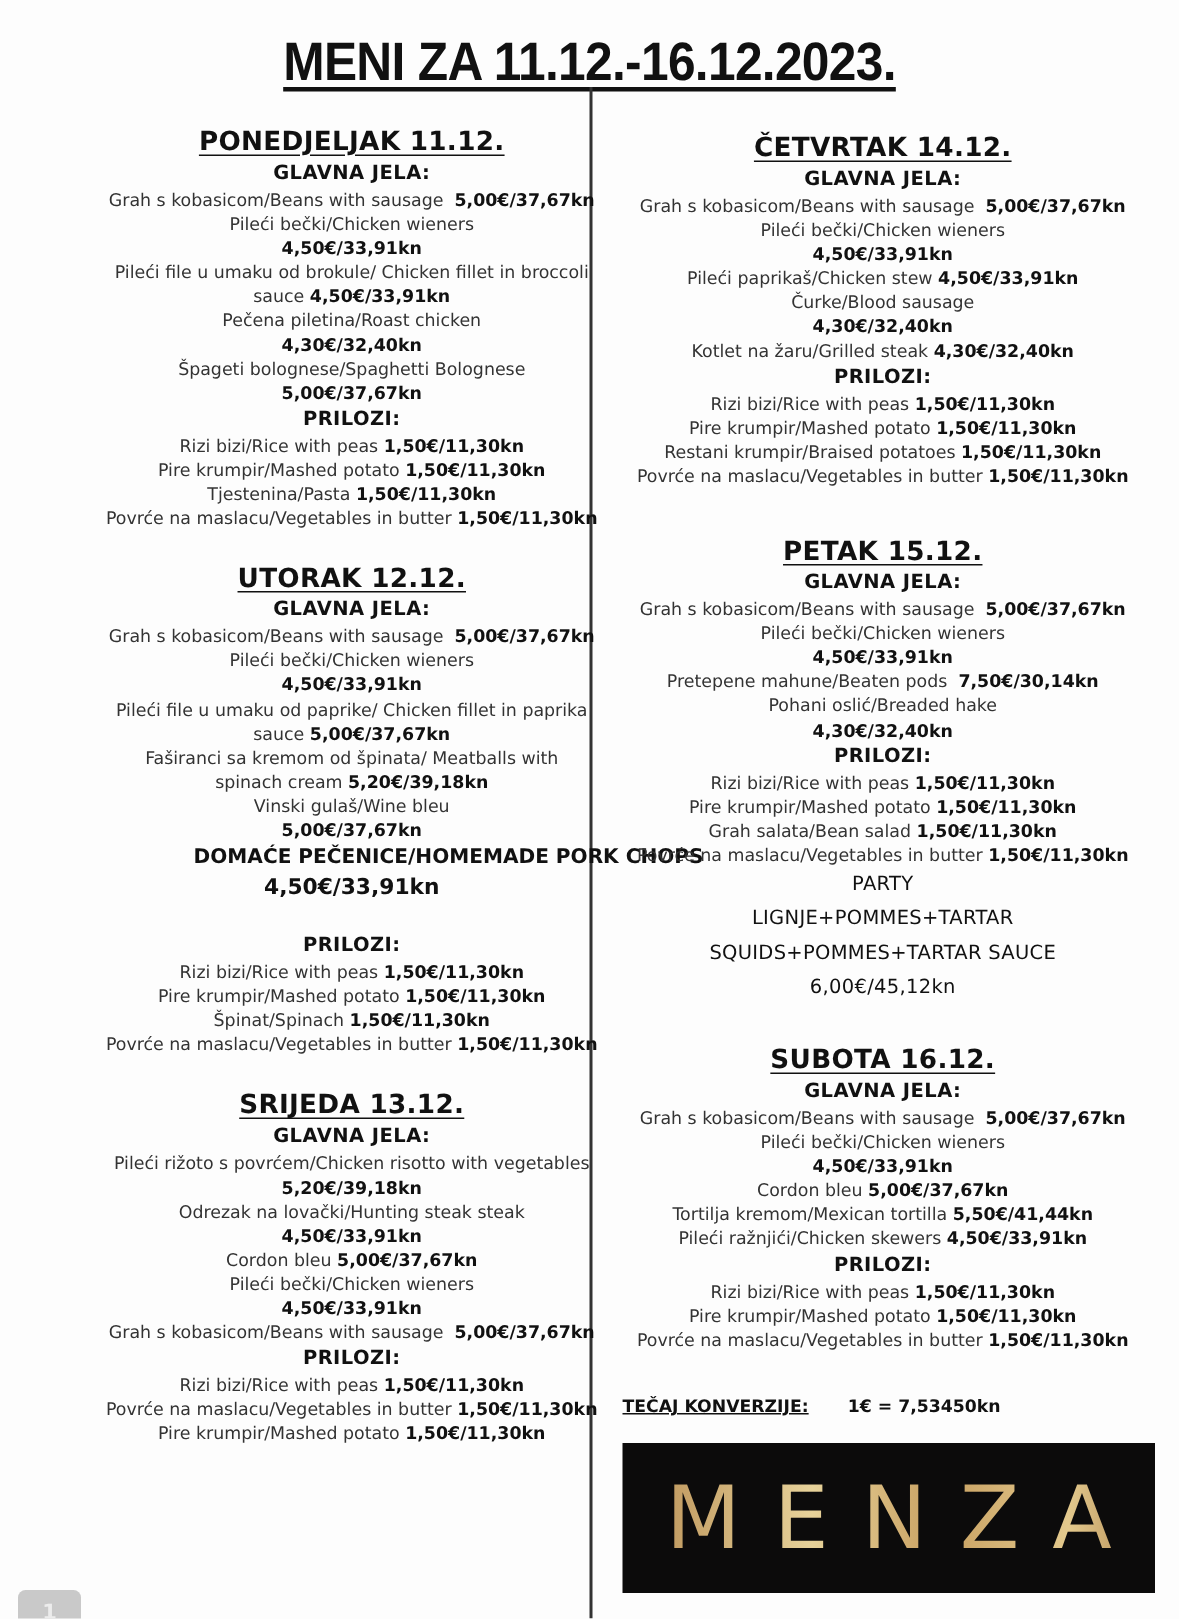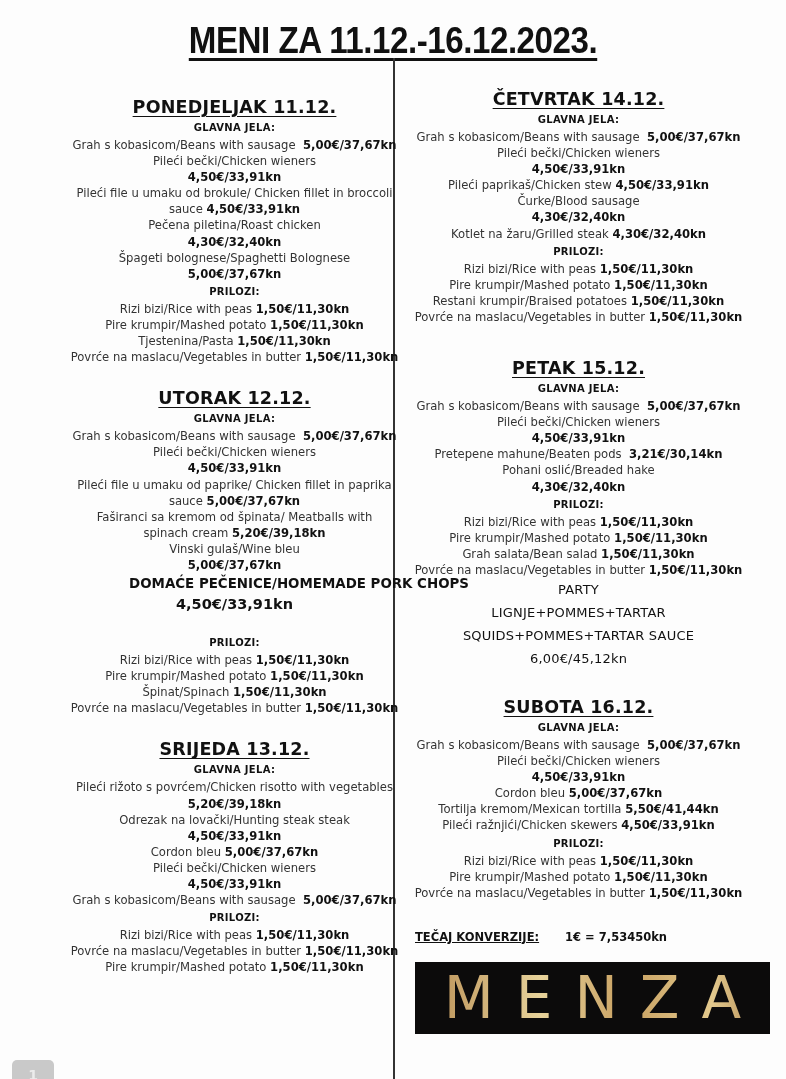--- a/index.html
+++ b/index.html
@@ -10,38 +10,38 @@
   }
   .title {
     position:absolute; left:0; top:20px; width:786px; text-align:center;
     font-family:"Liberation Sans", sans-serif; font-weight:bold;
     font-size:36px; letter-spacing:-0.5px; color:#111;
     transform:scaleX(0.92);
   }
   .title span { text-decoration:underline; text-decoration-thickness:3px; text-underline-offset:5px; }
   .divider { position:absolute; left:393px; top:58px; width:2px; height:1021px; background:#333; }
   .col { position:absolute; text-align:center; }
-  .col-left { left:0; top:96px; width:469px; }
-  .col-right { left:383px; top:88px; width:391px; }
+  .col-left { left:0; top:84px; width:469px; }
+  .col-right { left:393px; top:88px; width:391px; }
   .day-title {
     font-weight:bold; font-size:17.5px; color:#111; text-decoration:underline;
     text-underline-offset:3px; line-height:22px; letter-spacing:0.2px;
   }
-  .sec-title { font-weight:bold; font-size:10px; color:#111; line-height:19px; letter-spacing:0.3px; }
+  .sec-title { font-weight:bold; font-size:13px; color:#111; line-height:19px; letter-spacing:0.3px; }
   .line { font-size:11.6px; line-height:16.1px; color:#333; white-space:nowrap; }
   .line b, .price { font-weight:bold; color:#111; }
   .big { font-weight:bold; font-size:13.4px; line-height:21px; color:#111;text-align:right; }
   .big2 { font-weight:bold; font-size:14.5px; line-height:21px; color:#111; }
   .party { font-weight:normal; font-size:13px; line-height:23px; color:#111; letter-spacing:0.2px; }
   .gap { height:22px; }
   .gap-sm { height:18px; }
   .rate { position:absolute; left:415px; top:930px; font-size:11.5px; color:#111; font-weight:bold; }
   .rate .lbl { text-decoration:underline; margin-right:22px; }
   .logo {
-    position:absolute; left:415px; top:962px; width:355px; height:72px;
+    position:absolute; left:415px; top:962px; width:355px; height:100px;
     background:#0c0b0b; display:flex; align-items:center; justify-content:center;
   }
   .logo span {
     font-family:"DejaVu Sans", sans-serif; font-size:58px; letter-spacing:22px;
     padding-left:22px; color:#c9a868;
     background:linear-gradient(90deg,#b98f55,#e7d29a 35%,#c8a061 60%,#e3c98d 85%,#b48c55);
     -webkit-background-clip:text; background-clip:text; -webkit-text-fill-color:transparent;
     font-weight:normal;
   }
   .page-badge {
@@ -141,21 +141,21 @@
   </section>
 
   <div class="gap" style="height:32px"></div>
 
   <section>
     <div class="day-title">PETAK 15.12.</div>
     <div class="sec-title">GLAVNA JELA:</div>
     <div class="line"><span>Grah s kobasicom/Beans with sausage</span>&nbsp; <b>5,00€/37,67kn</b></div>
     <div class="line">Pileći bečki/Chicken wieners</div>
     <div class="line price">4,50€/33,91kn</div>
-    <div class="line"><span>Pretepene mahune/Beaten pods</span>&nbsp; <b>3,21€/30,14kn</b></div>
+    <div class="line"><span>Pretepene mahune/Beaten pods</span>&nbsp; <b>7,50€/30,14kn</b></div>
     <div class="line">Pohani oslić/Breaded hake</div>
     <div class="line price">4,30€/32,40kn</div>
     <div class="sec-title">PRILOZI:</div>
     <div class="line"><span>Rizi bizi/Rice with peas</span> <b>1,50€/11,30kn</b></div>
     <div class="line"><span>Pire krumpir/Mashed potato</span> <b>1,50€/11,30kn</b></div>
     <div class="line"><span>Grah salata/Bean salad</span> <b>1,50€/11,30kn</b></div>
     <div class="line"><span>Povrće na maslacu/Vegetables in butter</span> <b>1,50€/11,30kn</b></div>
     <div class="party">PARTY</div>
     <div class="party">LIGNJE+POMMES+TARTAR</div>
     <div class="party">SQUIDS+POMMES+TARTAR SAUCE</div>

